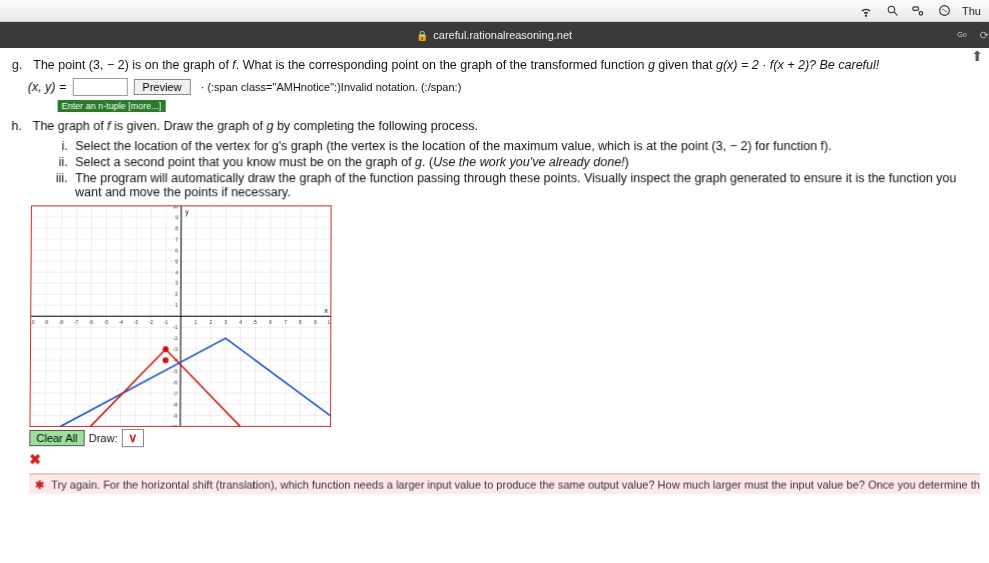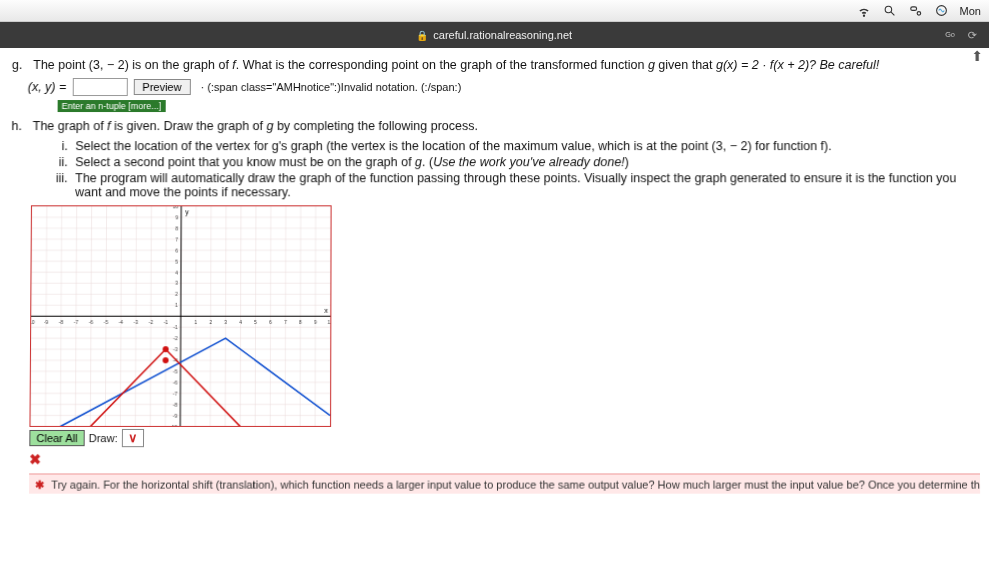--- a/index.html
+++ b/index.html
@@ -14,21 +14,21 @@
   }
   .menubar .spacer { flex: 1; }
   .menubar .icon { display:inline-flex; align-items:center; justify-content:center; width:16px; height:16px; }
 
   
   .browser-top {
     height: 26px; background: #3a3a3a; display:flex; align-items:center; justify-content:center;
     font-size: 11px; color: #eee; position: relative;
   }
   .browser-top .lock { margin-right:4px; font-size:10px; }
-  .browser-top .right-icons { position:absolute; right:12px; display:flex; gap:13px; color:#bbb;align-items:flex-end; }
+  .browser-top .right-icons { position:absolute; right:0; display:flex; gap:13px; color:#bbb;align-items:flex-end; }
 
   
   .page {
     background: #fff; padding: 6px 12px 4px 12px; font-size: 12.5px; color: #111;
     height: calc(563px - 22px - 26px); position: relative; overflow: hidden;
     transform: perspective(1800px) rotateX(1.5deg); transform-origin: top center;
   }
   .page p { margin: 3px 0; line-height: 1.35; }
   .italic { font-style: italic; }
   .q-label { display:inline-block; width: 18px; }
@@ -95,21 +95,21 @@
         <rect x="3" y="5" width="10" height="6" rx="3" fill="none" stroke="#333" stroke-width="2"></rect>
         <circle cx="17" cy="16" r="3" fill="none" stroke="#333" stroke-width="2"></circle>
       </svg>
   </span>
   <span class="icon">
     <svg width="13" height="13" viewBox="0 0 24 24">
         <circle cx="12" cy="12" r="9" fill="none" stroke="#333" stroke-width="2"></circle>
         <path d="M7 12q2-5 5 0t5 0" fill="none" stroke="#5ad" stroke-width="2"></path>
       </svg>
   </span>
-  <span>Mon</span>
+  <span>Thu</span>
 </div>
 
 <div class="browser-top">
   <span class="lock">🔒</span>
   <span>careful.rationalreasoning.net</span>
   <span class="right-icons">
     <span>ᴳᵒ</span>
     <span>⟳</span>
   </span>
 </div>

